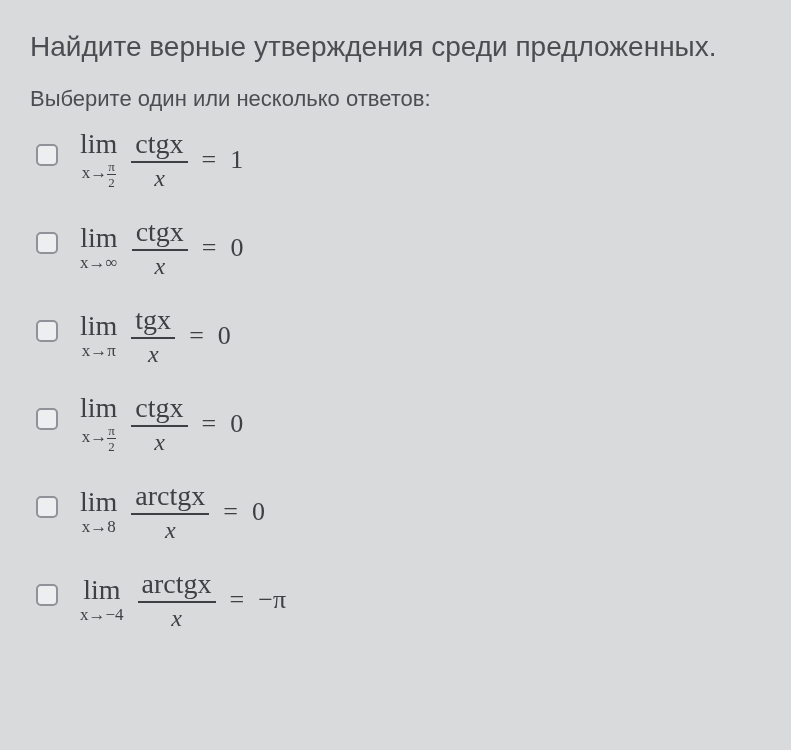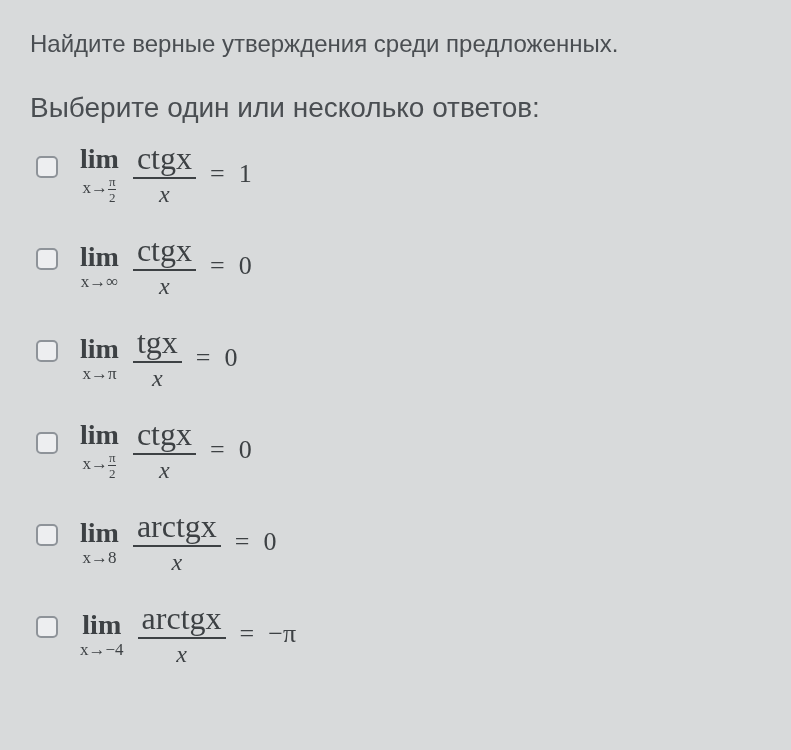--- a/index.html
+++ b/index.html
@@ -10,27 +10,27 @@
     body {
       width: 791px;
       height: 750px;
       background: #d8dadb;
       font-family: Arial, Helvetica, sans-serif;
       padding: 28px 30px;
       color: #4a4e52;
       overflow: hidden;
     }
     .question-text {
-      font-size: 24px;
+      font-size: 28px;
       color: #4a4e52;
-      margin-bottom: 32px;
+      margin-bottom: 20px;
       line-height: 1.35;
     }
     .instruction-text {
-      font-size: 28px;
+      font-size: 22px;
       color: #4a4e52;
       margin-bottom: 18px;
     }
     .options {
       display: flex;
       flex-direction: column;
       gap: 28px;
       padding-left: 6px;
     }
     .option {
@@ -56,38 +56,37 @@
       color: #3d4144;
     }
     .lim-block {
       display: flex;
       flex-direction: column;
       align-items: center;
       line-height: 1;
     }
     .lim-top {
       font-size: 28px;
-      font-weight: bold;
     }
     .lim-sub {
       font-size: 17px;
       margin-top: 2px;
       white-space: nowrap;
     }
     .frac {
       display: inline-flex;
       flex-direction: column;
       align-items: center;
       line-height: 1;
       vertical-align: middle;
     }
     .frac .num {
       padding: 0 4px 3px 4px;
       border-bottom: 2px solid #3d4144;
-      font-size: 32px;
+      font-size: 28px;
       text-align: center;
     }
     .frac .den {
       padding: 3px 4px 0 4px;
       font-size: 24px;
       font-style: italic;
     }
     .frac-sm {
       display: inline-flex;
       flex-direction: column;

